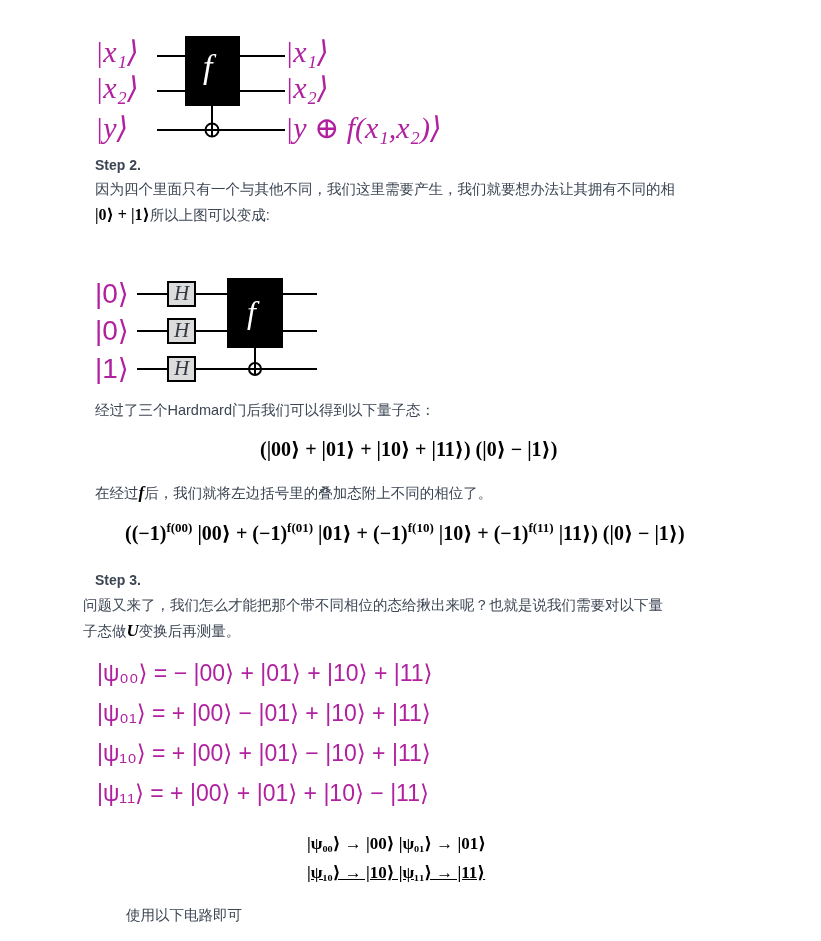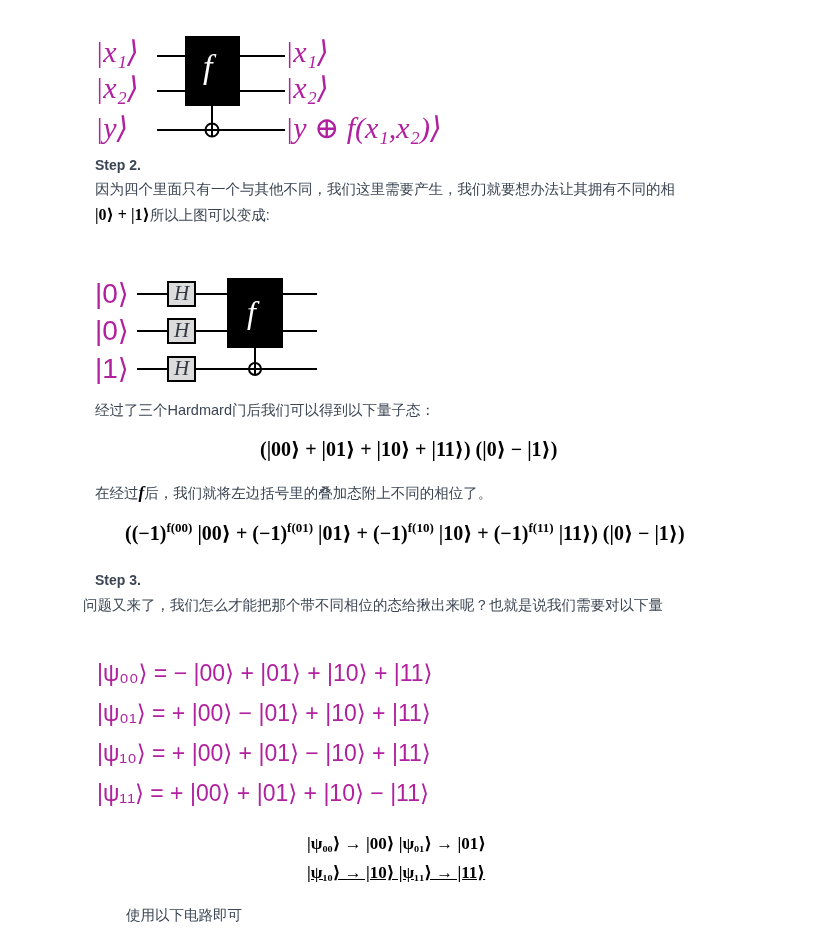--- a/index.html
+++ b/index.html
@@ -73,20 +73,21 @@
 
 <div class="abs para" style="left:95px; top:480px;"><span>在经过</span><b style="font-family:'Liberation Serif',serif; font-style:italic; color:#000; font-size:17px;">f</b><span>后，我们就将左边括号里的叠加态附上不同的相位了。</span></div>
 
 <div class="abs math" style="left:125px; top:520px; font-size:20px; white-space:nowrap;">
   <span>(</span><span>(−1)</span><sup>f(00)</sup> <span>|00⟩</span> + <span>(−1)</span><sup>f(01)</sup> <span>|01⟩</span> + <span>(−1)</span><sup>f(10)</sup> <span>|10⟩</span> + <span>(−1)</span><sup>f(11)</sup> <span>|11⟩</span>) <span>(|0⟩ − |1⟩)</span>
 </div>
 
 <div class="abs step" style="left:95px; top:572px;">Step 3.</div>
 <div class="abs para" style="left:83px; top:592px; width:640px;">
   <div>问题又来了，我们怎么才能把那个带不同相位的态给揪出来呢？也就是说我们需要对以下量</div>
+  <div><span>子态做</span><b style="font-family:'Liberation Serif',serif; font-style:italic; color:#000; font-size:17px;">U</b><span>变换后再测量。</span></div>
 </div>
 
 <div class="abs" style="left:97px; top:660px;">
   <div class="ketsans eqrow" style="height:40px;"><span>|ψ₀₀⟩</span> <span>= − |00⟩ + |01⟩ + |10⟩ + |11⟩</span></div>
   <div class="ketsans eqrow" style="height:40px;"><span>|ψ₀₁⟩</span> <span>= + |00⟩ − |01⟩ + |10⟩ + |11⟩</span></div>
   <div class="ketsans eqrow" style="height:40px;"><span>|ψ₁₀⟩</span> <span>= + |00⟩ + |01⟩ − |10⟩ + |11⟩</span></div>
   <div class="ketsans eqrow" style="height:40px;"><span>|ψ₁₁⟩</span> <span>= + |00⟩ + |01⟩ + |10⟩ − |11⟩</span></div>
 </div>
 
 <div class="abs math map" style="left:307px; top:833px;">|ψ₀₀⟩ →  |00⟩ |ψ₀₁⟩ →  |01⟩</div>

